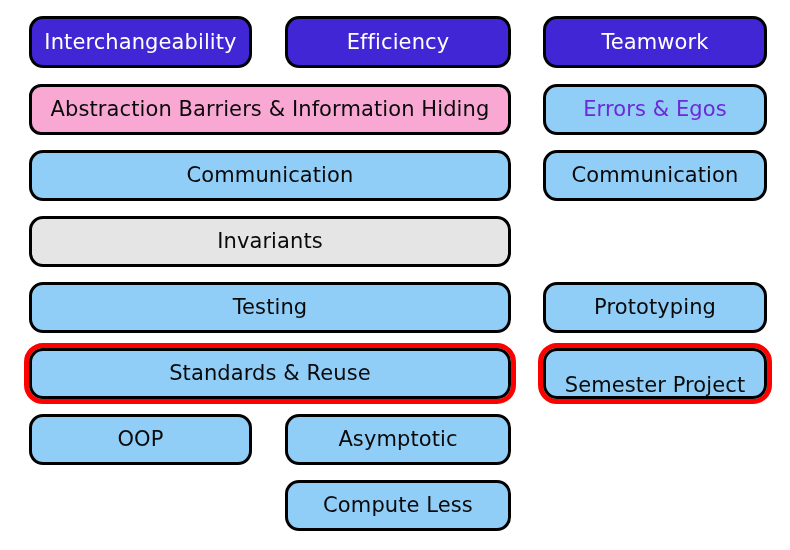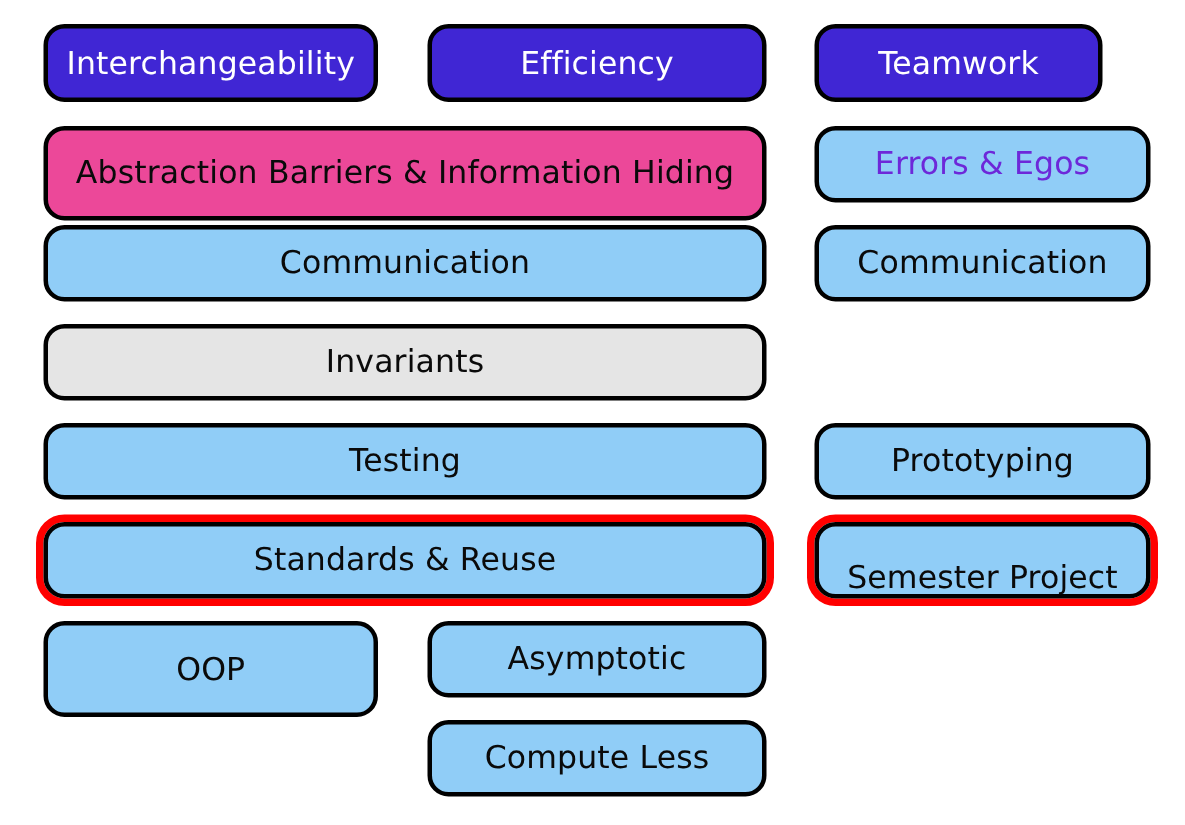--- a/index.html
+++ b/index.html
@@ -58,24 +58,24 @@
 </head>
 <body>
 
 <div id="canvas" style="background: rgb(255, 255, 255);">
     <div class="node header" style="left: 29px; top: 16px; width: 223px; height: 52px; border-color: rgb(0, 0, 0); background: rgb(64, 38, 212); color: rgb(255, 255, 255);">
       <span class="label">Interchangeability</span>
     </div>
     <div class="node header" style="left: 285px; top: 16px; width: 226px; height: 52px; border-color: rgb(0, 0, 0); background: rgb(64, 38, 212); color: rgb(255, 255, 255); text-align: center;">
       <span class="label">Efficiency</span>
     </div>
-    <div class="node header" style="left: 543px; top: 16px; width: 192px; height: 52px; border-color: rgb(0, 0, 0); background: rgb(64, 38, 212); color: rgb(255, 255, 255);">
+    <div class="node header" style="left: 543px; top: 16px; width: 224px; height: 52px; border-color: rgb(0, 0, 0); background: rgb(64, 38, 212); color: rgb(255, 255, 255);">
       <span class="label">Teamwork</span>
     </div>
-    <div class="node" style="left: 29px; top: 84px; width: 482px; height: 63px; border-color: rgb(0, 0, 0); background: #ec4899; color: rgb(10, 10, 10);">
+    <div class="node" style="left: 29px; top: 84px; width: 482px; height: 51px; border-color: rgb(0, 0, 0); background: #f9a8d4; color: rgb(10, 10, 10); border-radius: 12px;">
       <span class="label">Abstraction Barriers &amp; Information Hiding</span>
     </div>
     <div class="node" style="left: 543px; top: 84px; width: 224px; height: 51px; border-color: rgb(0, 0, 0); background: rgb(144, 205, 247); color: #6d28d9;">
       <span class="label">Errors &amp; Egos</span>
     </div>
     <div class="node" style="left: 29px; top: 150px; width: 482px; height: 51px; border-color: rgb(0, 0, 0); background: rgb(144, 205, 247); color: rgb(10, 10, 10);">
       <span class="label">Communication</span>
     </div>
     <div class="node" style="left: 543px; top: 150px; width: 224px; height: 51px; border-color: rgb(0, 0, 0); background: rgb(144, 205, 247); color: rgb(10, 10, 10);">
       <span class="label">Communication</span>
@@ -90,21 +90,21 @@
       <span class="label">Prototyping</span>
     </div>
     <div class="ring" style="left: 24px; top: 343px; width: 492px; height: 61px; border-color: rgb(255, 0, 0);"></div>
     <div class="node" style="left: 29px; top: 348px; width: 482px; height: 51px; border-color: rgb(0, 0, 0); background: rgb(144, 205, 247); color: rgb(10, 10, 10);">
       <span class="label">Standards &amp; Reuse</span>
     </div>
     <div class="ring" style="left: 538px; top: 343px; width: 234px; height: 61px; border-color: rgb(255, 0, 0);"></div>
     <div class="node" style="left: 543px; top: 348px; width: 224px; height: 51px; border-color: rgb(0, 0, 0); background: rgb(144, 205, 247); color: rgb(10, 10, 10); align-items: flex-end;">
       <span class="label">Semester Project</span>
     </div>
-    <div class="node" style="left: 29px; top: 414px; width: 223px; height: 64px; border-color: rgb(0, 0, 0); background: rgb(144, 205, 247); color: rgb(10, 10, 10);">
+    <div class="node" style="left: 29px; top: 414px; width: 223px; height: 51px; border-color: rgb(0, 0, 0); background: rgb(144, 205, 247); color: rgb(10, 10, 10);">
       <span class="label">OOP</span>
     </div>
     <div class="node" style="left: 285px; top: 414px; width: 226px; height: 51px; border-color: rgb(0, 0, 0); background: rgb(144, 205, 247); color: rgb(10, 10, 10);">
       <span class="label">Asymptotic</span>
     </div>
     <div class="node" style="left: 285px; top: 480px; width: 226px; height: 51px; border-color: rgb(0, 0, 0); background: rgb(144, 205, 247); color: rgb(10, 10, 10);">
       <span class="label">Compute Less</span>
     </div>
   </div>
 

